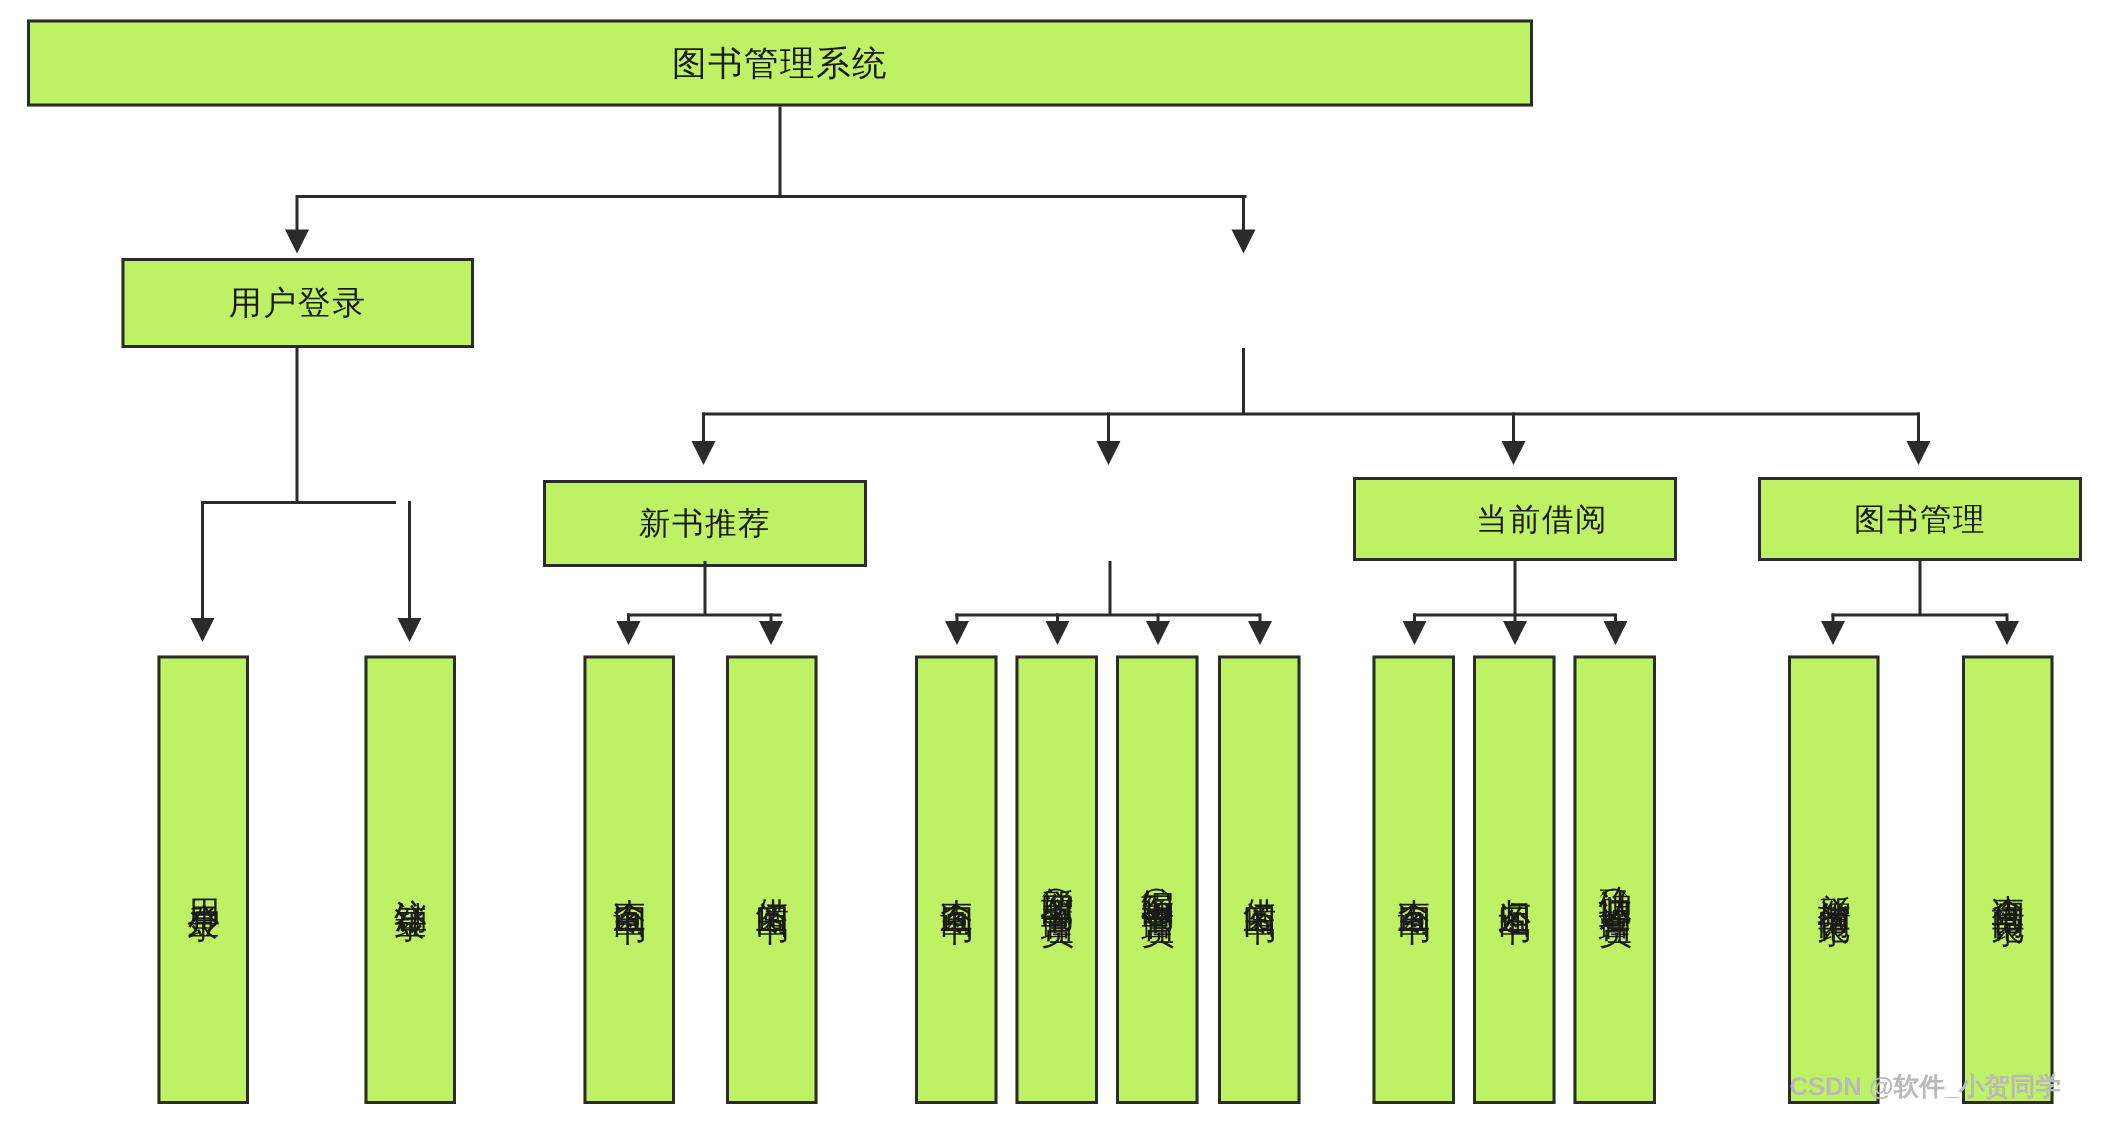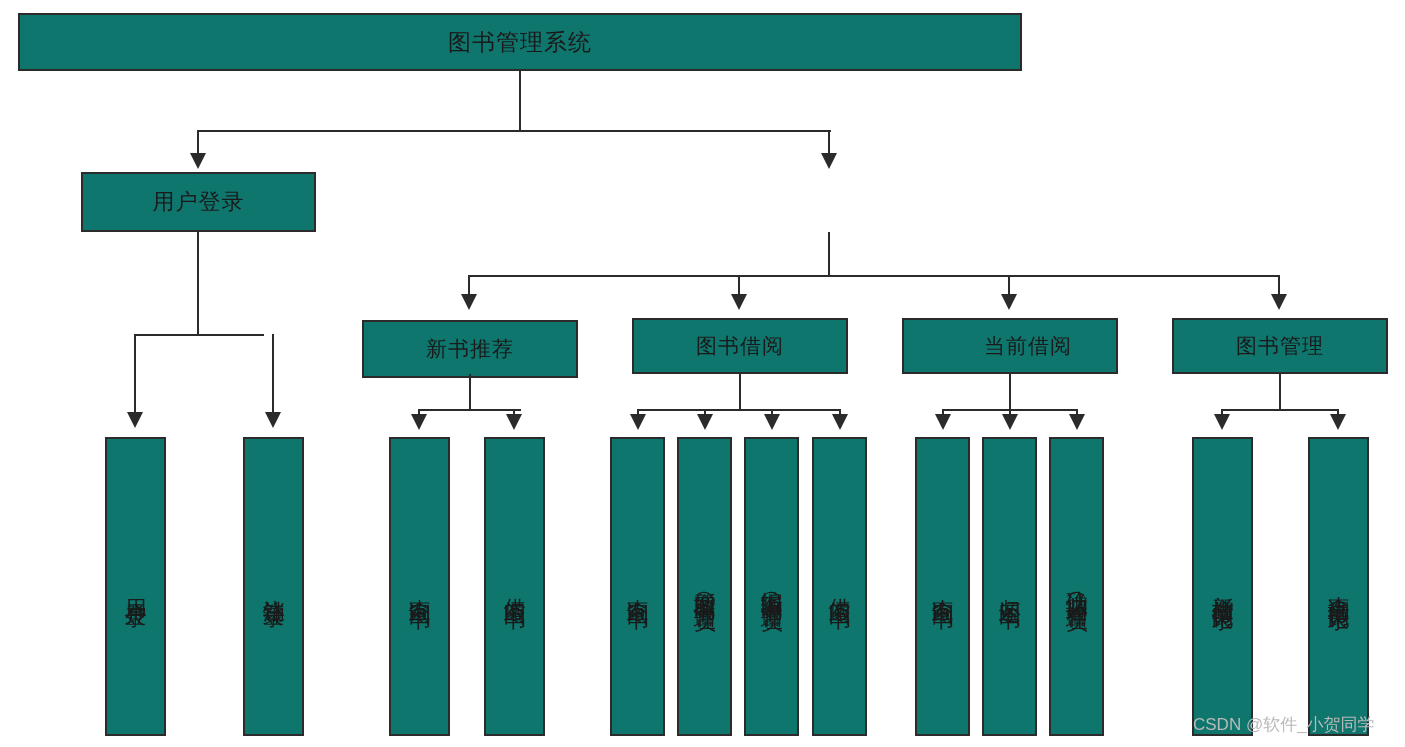--- a/index.html
+++ b/index.html
@@ -9,21 +9,21 @@
     font-family:"Liberation Sans","DejaVu Sans",sans-serif;
     overflow:hidden;
   }
   #canvas{position:relative;width:1405px;height:747px;}
 
   
   .node{
     position:absolute;
     box-sizing:border-box;
     border:2px solid #2b2b2b;
-    background:#0f766e;
+    background:#bef264;
     display:flex;
     align-items:center;
     justify-content:center;
     color:#1a1a1a;
     letter-spacing:1px;
   }
   .node.lvl0{font-size:23px;}
   .node.lvl1{font-size:22px;}
   .node.lvl2{font-size:21px;}
 
@@ -57,40 +57,38 @@
   }
 
   
   #watermark{
     position:absolute;
     left:1193px;top:713px;
     font-size:17px;
     color:#b9b9b9;
     white-space:nowrap;
     letter-spacing:0px;
+    font-weight:bold;
   }
 </style>
 </head>
 <body>
 
 <div id="canvas">
 
   <div class="node lvl0" style="left:18px;top:13px;width:1004px;height:58px;">
     <span>图书管理系统</span>
   </div>
 
   <div class="node lvl1" style="left:81px;top:172px;width:235px;height:60px;">
     <span>用户登录</span>
   </div>
 
   <div class="node lvl2" style="left:362px;top:320px;width:216px;height:58px;">
     <span>新书推荐</span>
-  </div>
-  <div class="node lvl2" style="left:632px;top:318px;width:216px;height:56px;">
-    <span>图书借阅</span>
   </div>
   <div class="node lvl2" style="left:902px;top:318px;width:216px;height:56px;padding-left:36px;">
     <span>当前借阅</span>
   </div>
   <div class="node lvl2" style="left:1172px;top:318px;width:216px;height:56px;">
     <span>图书管理</span>
   </div>
 
   <div class="node leaf" style="left:105px;top:437px;width:61px;height:299px;">
     <span class="vtext">用户登录</span>

